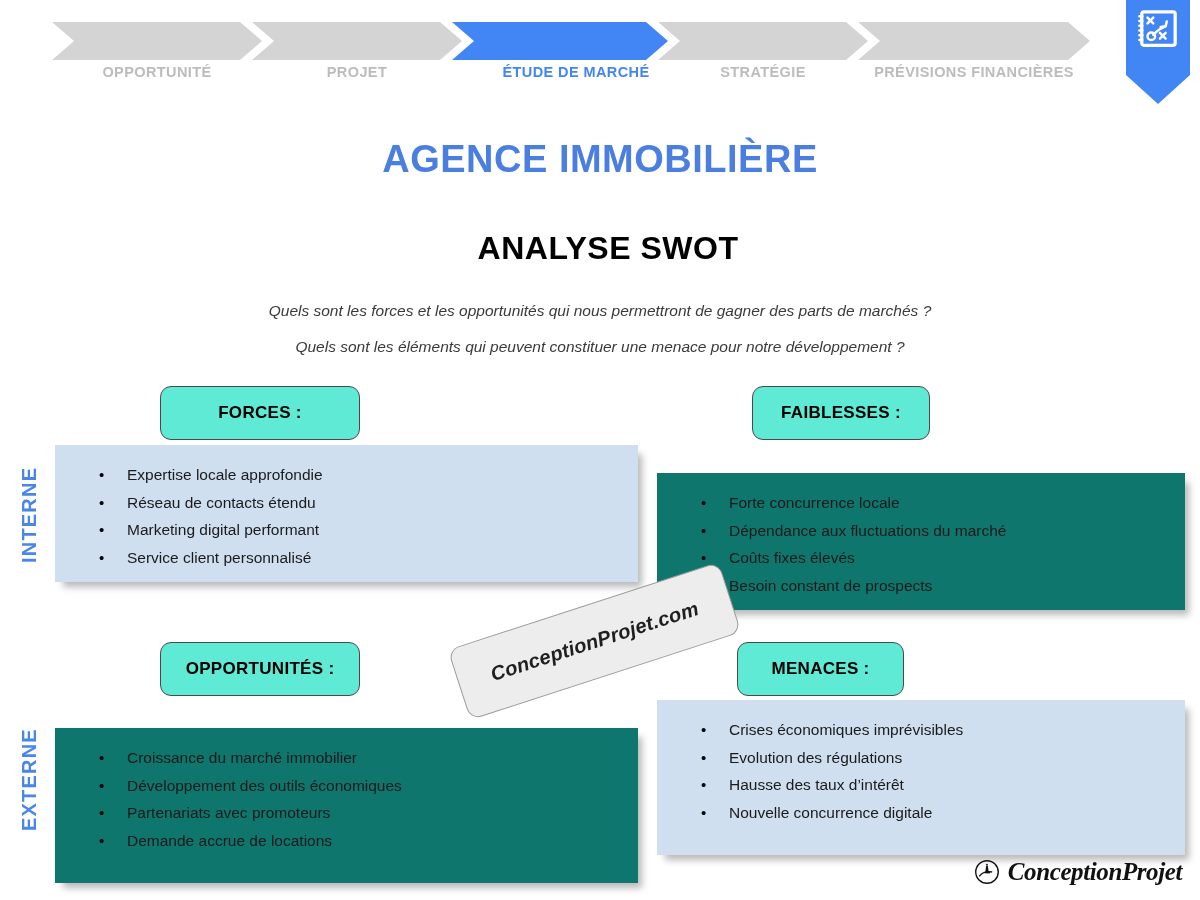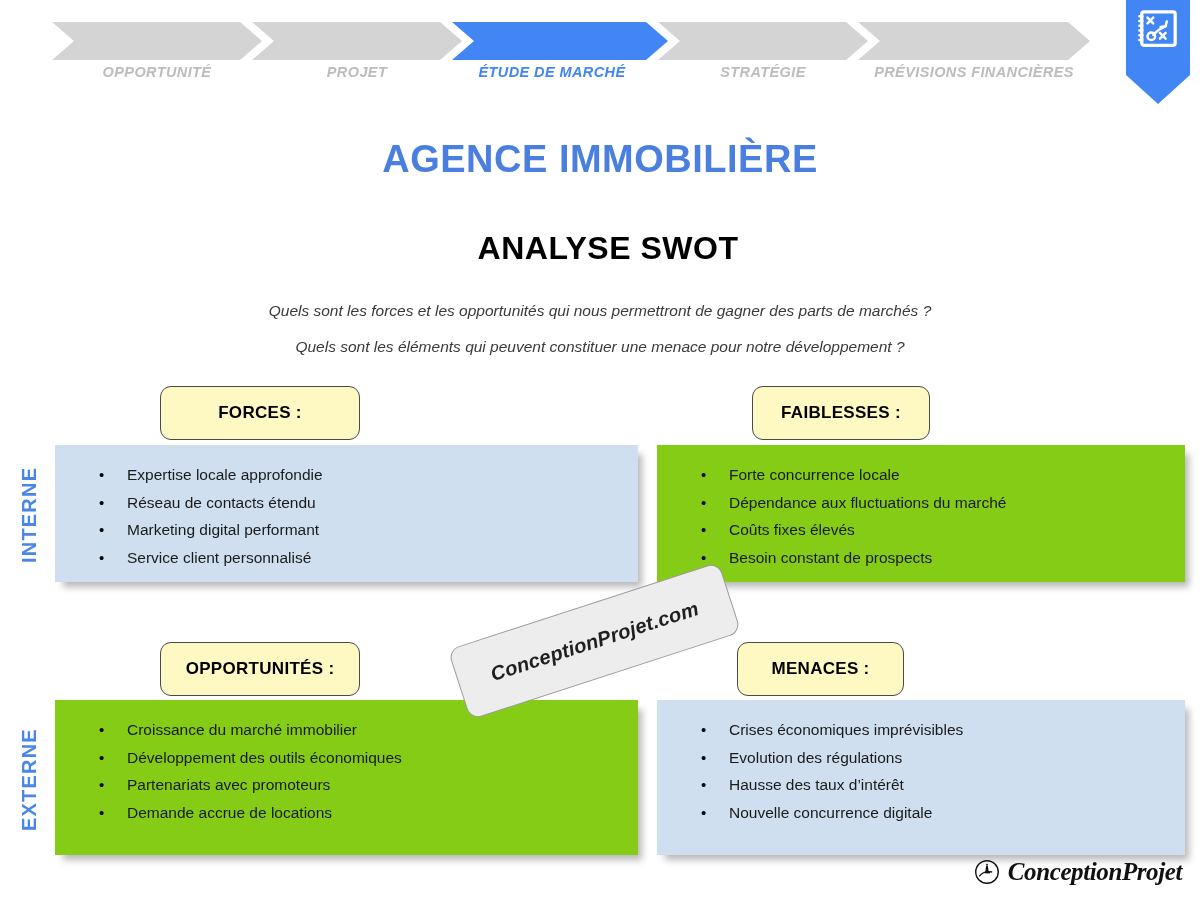--- a/index.html
+++ b/index.html
@@ -15,21 +15,20 @@
     position: relative;
   }
 
   
   #process-bar {
     position: absolute;
     left: 0;
     top: 0;
     width: 1200px;
     height: 108px;
-    font-style: italic;
   }
   .chev {
     position: absolute;
     top: 22px;
     height: 38px;
     background: #d4d4d4;
     clip-path: polygon(0 0, calc(100% - 22px) 0, 100% 50%, calc(100% - 22px) 100%, 0 100%, 22px 50%);
   }
   .chev.active {
     background: #4285f4;
@@ -126,26 +125,26 @@
     text-align: center;
   }
   #axis-interne { left: 18px; top: 75px; height: 140px; }
   #axis-externe { left: 18px; top: 335px; height: 150px; }
 
   .quad-box {
     position: absolute;
     box-shadow: 6px 7px 7px -2px rgba(0,0,0,0.28);
   }
   .quad-box.blue  { background: #cfdff0; }
-  .quad-box.gray  { background: #84cc16; }
+  .quad-box.gray  { background: #0f766e; margin-top: 28px; }
 
   .quad-header {
     position: absolute;
     height: 52px;
-    background: #fef9c3;
+    background: #5eead4;
     border: 1.3px solid #4a4a4a;
     border-radius: 11px;
     display: flex;
     align-items: center;
     justify-content: center;
     font-weight: bold;
     font-size: 17px;
     color: #000;
     letter-spacing: 0.3px;
     z-index: 4;
@@ -238,21 +237,21 @@
 <div id="process-bar">
 
   <div class="chev" id="chev-0" style="left: 52px; width: 210px;"></div>
   <div class="chev" id="chev-1" style="left: 252px; width: 210px;"></div>
   <div class="chev active" id="chev-2" style="left: 452px; width: 216px;"></div>
   <div class="chev" id="chev-3" style="left: 658px; width: 210px;"></div>
   <div class="chev" id="chev-4" style="left: 858px; width: 232px;"></div>
 
   <div class="chev-label" id="lab-0" style="left: 52px; width: 210px;">OPPORTUNITÉ</div>
   <div class="chev-label" id="lab-1" style="left: 252px; width: 210px;">PROJET</div>
-  <div class="chev-label active" id="lab-2" style="left: 444px; width: 216px;">ÉTUDE DE MARCHÉ</div>
+  <div class="chev-label active" id="lab-2" style="left: 468px; width: 216px;">ÉTUDE DE MARCHÉ</div>
   <div class="chev-label" id="lab-3" style="left: 658px; width: 210px;">STRATÉGIE</div>
   <div class="chev-label" id="lab-4" style="left: 858px; width: 232px;">PRÉVISIONS FINANCIÈRES</div>
 
   <div id="banner-bookmark">
     <div class="flagshape"></div>
     <svg class="playbook" viewBox="0 0 44 44">
       <rect x="5" y="3" width="35" height="35" rx="2" fill="none" stroke="#ffffff" stroke-width="3.4"></rect>
       <g stroke="#ffffff" stroke-width="2.6" stroke-linecap="round">
         <line x1="2.5" y1="7.5" x2="5.5" y2="7.5"></line>
         <line x1="2.5" y1="12.5" x2="5.5" y2="12.5"></line>

